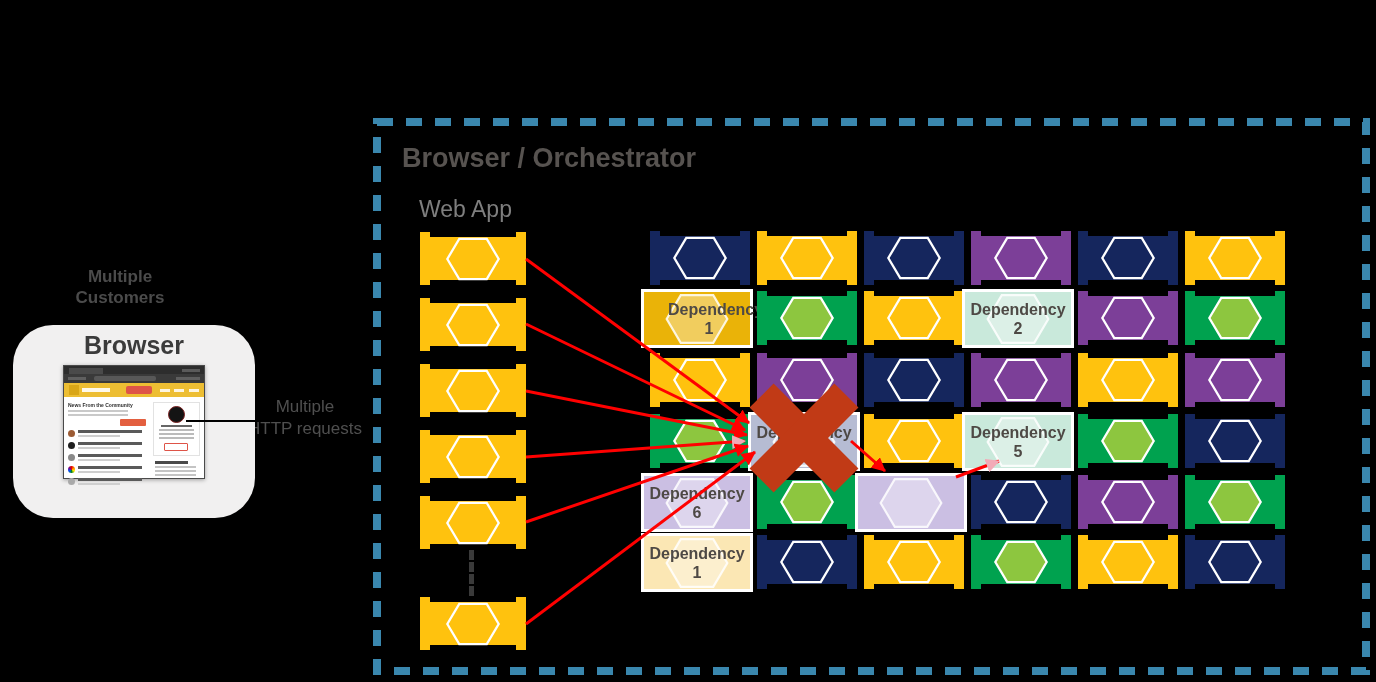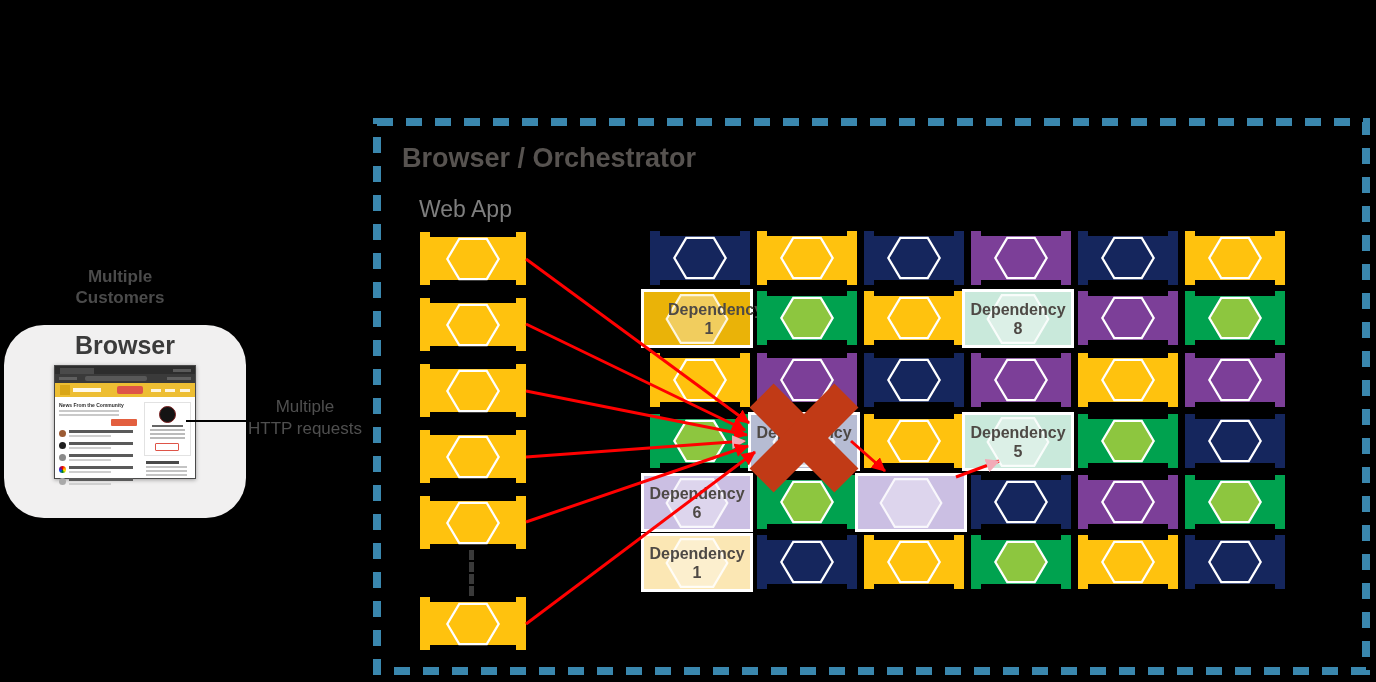--- a/index.html
+++ b/index.html
@@ -2,21 +2,21 @@
 <html><head>
 <meta charset="utf-8">
 <style>
   html,body{margin:0;padding:0;background:#000;}
   .stage{position:relative;width:1376px;height:682px;background:#000;overflow:hidden;
          font-family:"Liberation Sans",sans-serif;}
 
   
   .customers-label{position:absolute;left:40px;top:266px;width:160px;text-align:center;
     color:#4B4B4B;font-size:17px;line-height:21px;font-weight:bold;white-space:pre-line;}
-  .browser-card{position:absolute;left:4px;top:325px;width:242px;height:193px;
+  .browser-card{position:absolute;left:13px;top:325px;width:242px;height:193px;
     background:#F1F0F0;border-radius:40px;z-index:1;}
   .browser-title{position:absolute;top:6px;left:0;width:100%;text-align:center;
     font-size:25px;font-weight:bold;color:#3B3B3B;}
   .submit-label{position:absolute;bottom:5px;left:0;width:100%;text-align:center;
     font-size:23px;color:#6E6E6E;}
   .connector-line{position:absolute;left:186px;top:420px;width:186px;height:2px;background:#000;z-index:2;}
   .http-label{position:absolute;left:243px;top:396px;width:124px;text-align:center;
     color:#4F4F4F;font-size:17px;line-height:22px;white-space:pre-line;}
 
   
@@ -352,21 +352,21 @@
         <i class="tab bl"></i>
         <i class="tab br"></i>
         <div class="body"></div>
         <svg class="hex" viewBox="0 0 60 48">
           <polygon points="15,2 45,2 58,24 45,46 15,46 2,24" fill="#8DC63F" stroke="#fff" stroke-width="2.5"></polygon>
         </svg>
         <div class="dep" style="background: rgb(201, 233, 219);">
           <svg class="dhex" viewBox="0 0 60 48">
             <polygon points="15,2 45,2 58,24 45,46 15,46 2,24" fill="rgba(255,255,255,0.35)" stroke="rgba(255,255,255,0.85)" stroke-width="2"></polygon>
           </svg>
-          <span class="dep-label">Dependency 8</span>
+          <span class="dep-label">Dependency 2</span>
         </div>
       </div>
       <div class="cnt" style="left: 1078px; top: 291px; width: 100px; height: 54px; --c: #7C3F98;">
         <i class="tab tl"></i>
         <i class="tab tr"></i>
         <i class="tab bl"></i>
         <i class="tab br"></i>
         <div class="body"></div>
         <svg class="hex" viewBox="0 0 60 48">
           <polygon points="15,2 45,2 58,24 45,46 15,46 2,24" fill="none" stroke="#fff" stroke-width="2.5"></polygon>

